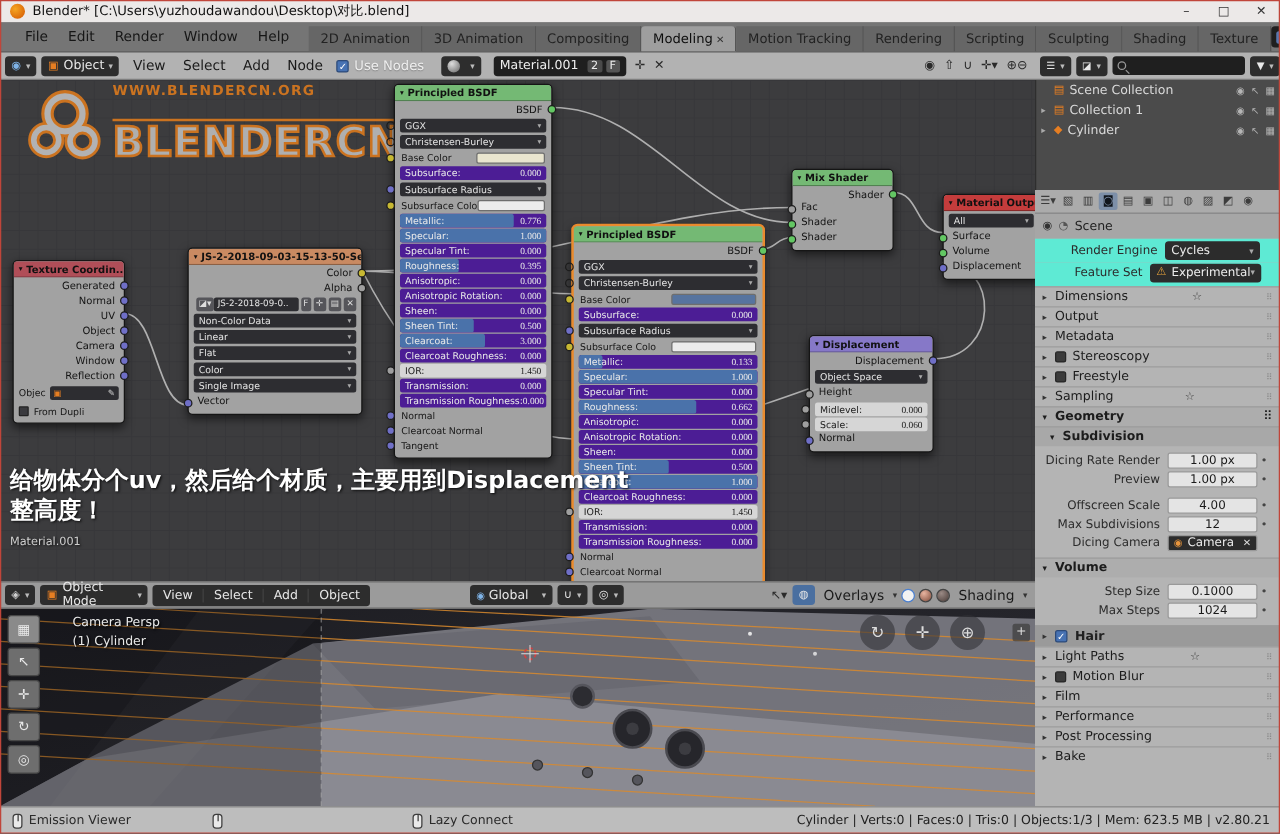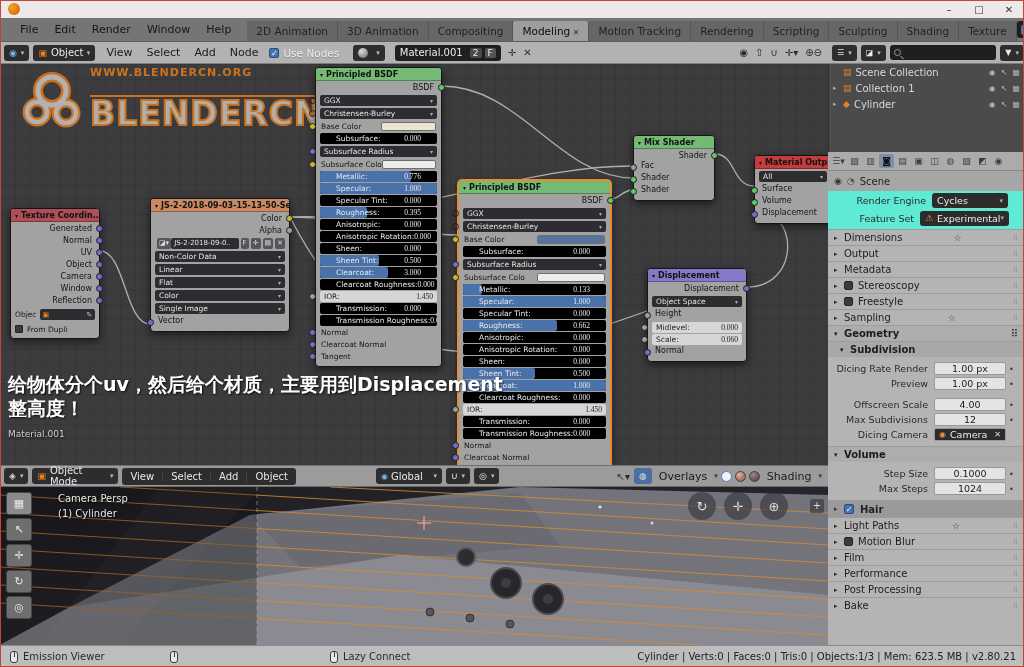--- a/index.html
+++ b/index.html
@@ -60,21 +60,21 @@
   .node.selected{border:1px solid #ea8b2d;box-shadow:0 0 0 1px #ea8b2d,0 3px 8px rgba(0,0,0,.6);}
   .nhead{height:13px;display:flex;align-items:center;font-size:8px;font-weight:bold;color:#111;padding:0 4px;border-radius:3px 3px 0 0;border-bottom:1px solid rgba(0,0,0,.3);white-space:nowrap;overflow:hidden;}
   .nhead .ha{font-size:6px;margin-right:3px;}
   .orow{position:relative;height:12px;display:flex;align-items:center;justify-content:flex-end;font-size:8px;color:#141414;padding:0 7px;}
   .irow{position:relative;height:12px;display:flex;align-items:flex-start;font-size:8px;color:#141414;padding:0 7px;}
   .sock{position:absolute;width:7px;height:7px;border-radius:50%;border:1px solid #1c1c1c;top:2.5px;}
   .sock.r{right:-4px;} .sock.l{left:-4px;}
   .ssh{background:#63c763;} .sy{background:#c7b832;} .sv{background:#6f6fc7;} .sg{background:#9e9e9e;}
   .nrow{position:relative;height:11px;margin:1px 4px;display:flex;align-items:center;border-radius:2px;font-size:7.5px;white-space:nowrap;}
   .nrow .sock{top:1.5px;} .nrow .sock.l{left:-11px;} 
-  .nrow.sli{background:#000000;color:#e9e9e9;padding:0 16px;overflow:hidden;}
+  .nrow.sli{background:#4c1d95;color:#e9e9e9;padding:0 4px;overflow:hidden;}
   .nrow.ior{background:#d6d6d6;color:#1b1b1b;padding:0 4px;}
   .nrow.sel,.nrow.sel2{background:#2d2d31;color:#e4e4e4;padding:0 4px;margin:2px 4px;justify-content:flex-end;}
   .nrow.sel::after,.nrow.sel2::after{content:"▾";font-size:6px;margin-left:auto;color:#aaa;}
   .nrow.col{color:#161616;padding:0 1px;}
   .nrow.inp{color:#161616;padding:0 1px;}
   .nrow .nlabel{position:relative;z-index:1;}
   .nrow .nvalue{display:none;margin-left:auto;position:relative;z-index:1;}
   .nrow.sli .nvalue,.nrow.ior .nvalue{display:inline;font-family:Liberation Serif, serif;}
   .nrow .fill{display:none;position:absolute;left:0;top:0;bottom:0;background:#4a72aa;border-radius:2px;z-index:0;}
   .nrow.sli .fill{display:block;}
@@ -152,20 +152,21 @@
   .sb-item{display:flex;align-items:center;}
   #sb-right{margin-left:auto;padding-right:8px;font-size:10px;color:#222;}
 </style>
 </head>
 <body>
 
 <div id="app">
 
   <div id="titlebar">
     <span class="blogo"></span>
+    <span>Blender* [C:\Users\yuzhoudawandou\Desktop\对比.blend]</span>
     <div class="winbtns">
       <span class="winbtn">–</span>
       <span class="winbtn">□</span>
       <span class="winbtn">✕</span>
     </div>
   </div>
 
   <div id="menubar">
     <span class="blogo2"></span>
     <div style="display:flex;">

